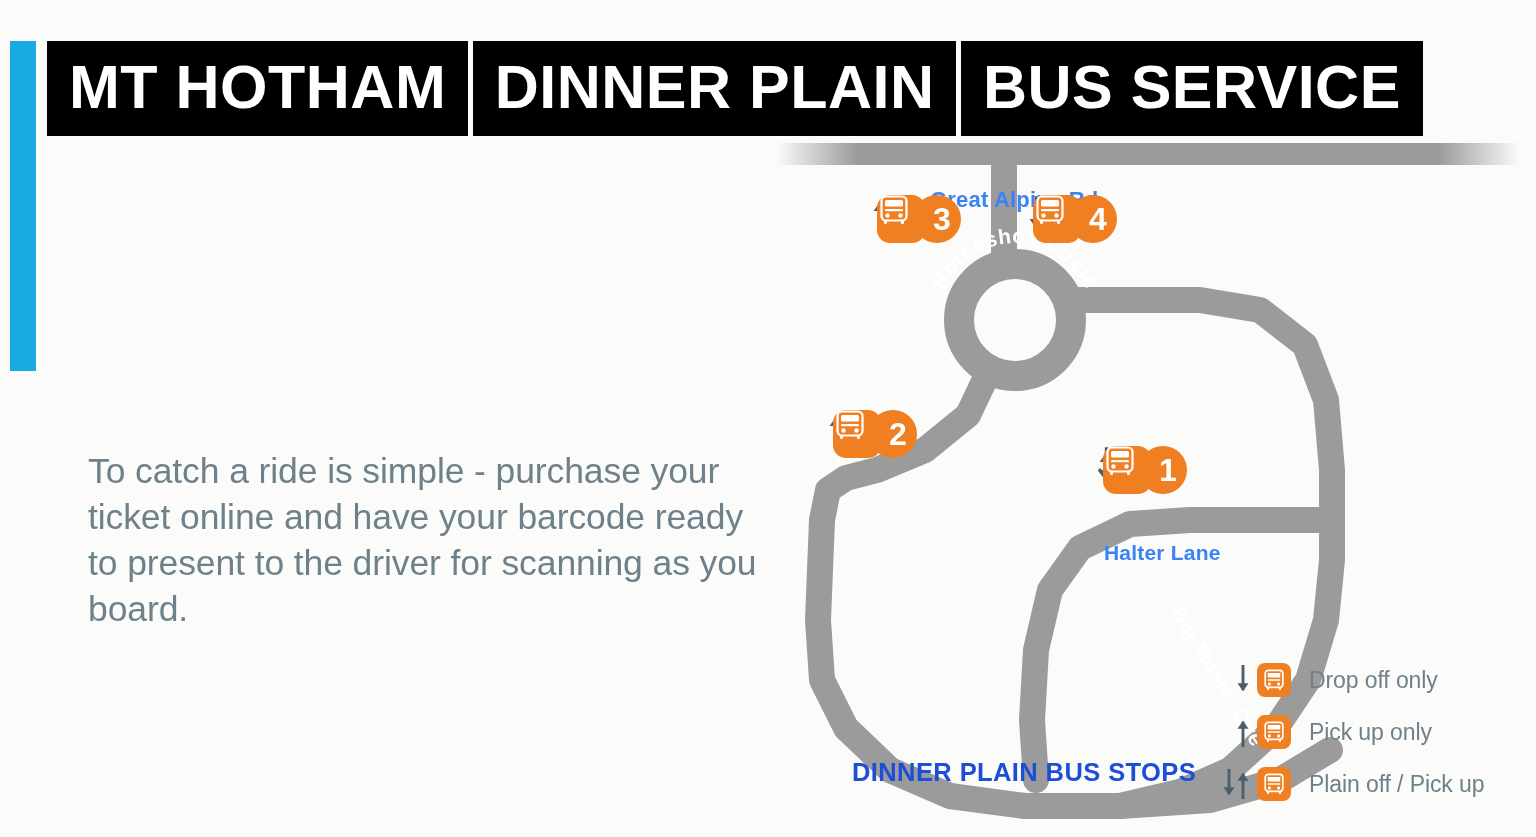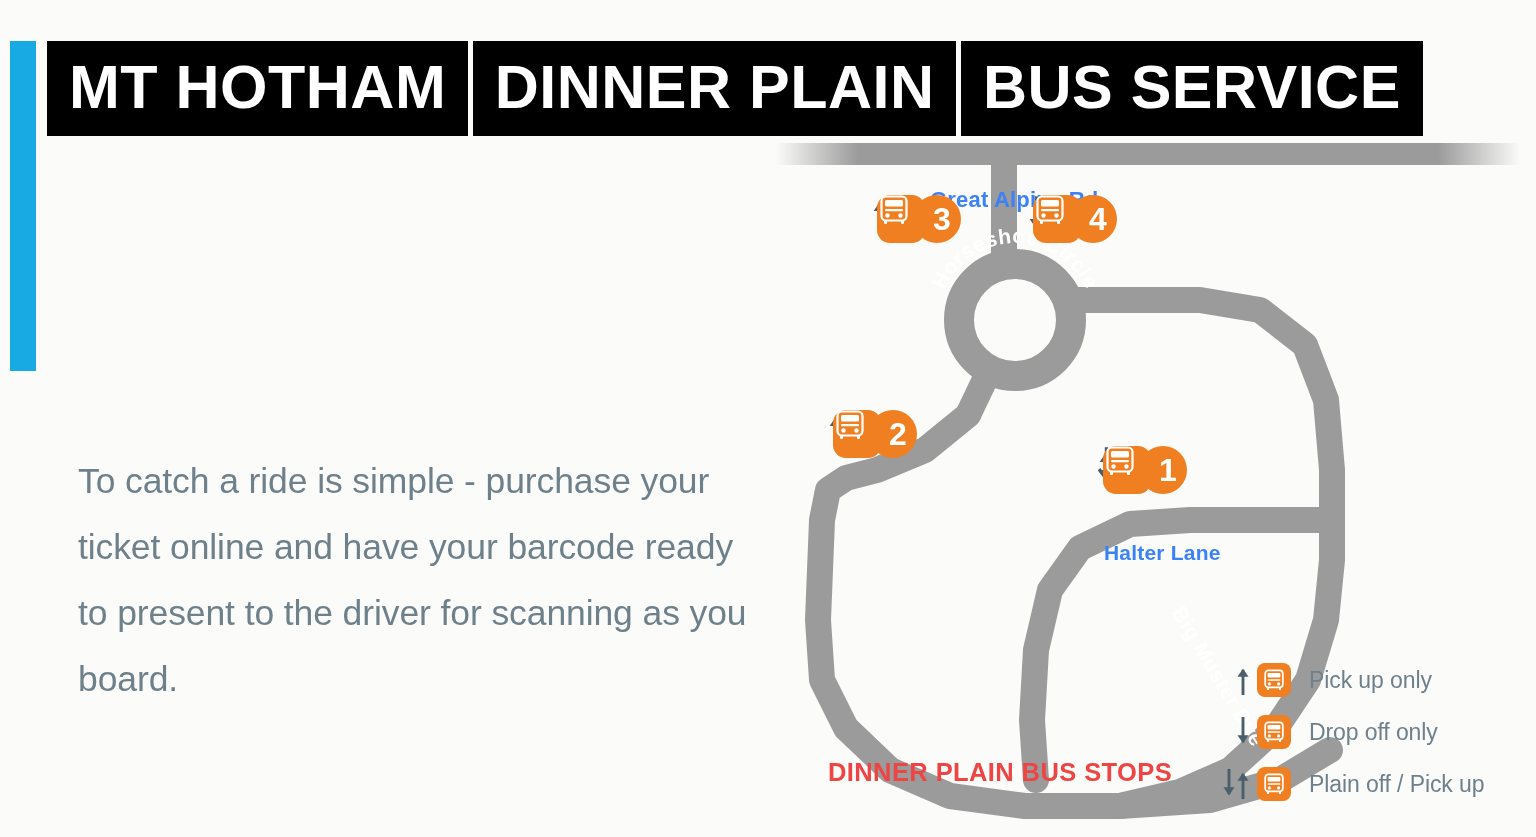--- a/index.html
+++ b/index.html
@@ -25,24 +25,24 @@
     letter-spacing:0.5px;
     padding:16px 22px 18px 22px;
     display:inline-block;
     white-space:nowrap;
     margin-bottom:10px;
   }
   .title-bar:last-child{margin-bottom:16px;}
 
   
   .lead{
-    position:absolute;left:78px;top:448px;width:690px;
+    position:absolute;left:88px;top:448px;width:690px;
     color:#6e818b;
     font-size:35.5px;
-    line-height:66px;
+    line-height:46px;
     letter-spacing:-0.1px;
   }
   .note{
     position:absolute;left:78px;top:650px;width:690px;
     color:#6e818b;
     font-size:25.5px;
     line-height:36px;
     letter-spacing:-0.1px;
   }
 
@@ -54,22 +54,22 @@
     position:absolute;
     color:#3b82f6;font-weight:bold;
     white-space:nowrap;
     pointer-events:none;
     margin-top:45px;
   }
   #lbl-great-alpine{left:170px;top:142px;font-size:22px;letter-spacing:0.2px;}
   #lbl-halter{left:344px;top:496px;font-size:21px;letter-spacing:0.2px;}
 
   .caption{
-    position:absolute;left:68px;top:758px;
-    color:#ef4444;font-weight:bold;font-size:25.5px;letter-spacing:0.4px;
+    position:absolute;left:92px;top:758px;
+    color:#1d4ed8;font-weight:bold;font-size:25.5px;letter-spacing:0.4px;
     white-space:nowrap;
   }
 
   
   .marker{position:absolute;display:flex;align-items:center;}
   .marker .arrows{
     display:flex;align-items:center;margin-right:5px;color:#4a5f6b;
   }
   .arrow{width:17px;height:40px;display:block;}
   .badge{
@@ -267,57 +267,57 @@
     </div>
 
     <div class="caption">DINNER PLAIN BUS STOPS</div>
   </div>
 
   <div class="legend">
 
     <div class="legend-row">
       <span class="legend-arrows">
         <svg class="arrow" viewBox="0 0 17 40" aria-hidden="true">
-          <path d="M8.5 9 V37" fill="none" stroke="#4a5f6b" stroke-width="3.6" stroke-linecap="square"></path>
-          <path d="M1.6 16 L8.5 6 L15.4 16 Z" fill="#4a5f6b"></path>
+          <path d="M8.5 3 V31" fill="none" stroke="#4a5f6b" stroke-width="3.6" stroke-linecap="square"></path>
+          <path d="M1.6 24 L8.5 34 L15.4 24 Z" fill="#4a5f6b"></path>
         </svg>
       </span>
       <span class="legend-tile">
         <svg width="24" height="22" viewBox="0 0 34 30" aria-hidden="true">
           <rect x="4.5" y="1.5" width="25" height="24" rx="4.5" fill="none" stroke="#fff" stroke-width="2.4"></rect>
           <rect x="8" y="5" width="18" height="6.5" rx="1.6" fill="#fff"></rect>
           <rect x="8" y="14" width="18" height="2.2" rx="1" fill="#fff"></rect>
           <circle cx="10.5" cy="20.5" r="2.2" fill="#fff"></circle>
           <circle cx="23.5" cy="20.5" r="2.2" fill="#fff"></circle>
           <rect x="7" y="25" width="3" height="4" rx="1.2" fill="#fff"></rect>
           <rect x="24" y="25" width="3" height="4" rx="1.2" fill="#fff"></rect>
         </svg>
       </span>
-      <span class="legend-label">Pick up only</span>
+      <span class="legend-label">Drop off only</span>
     </div>
 
     <div class="legend-row">
       <span class="legend-arrows">
         <svg class="arrow" viewBox="0 0 17 40" aria-hidden="true">
-          <path d="M8.5 3 V31" fill="none" stroke="#4a5f6b" stroke-width="3.6" stroke-linecap="square"></path>
-          <path d="M1.6 24 L8.5 34 L15.4 24 Z" fill="#4a5f6b"></path>
+          <path d="M8.5 9 V37" fill="none" stroke="#4a5f6b" stroke-width="3.6" stroke-linecap="square"></path>
+          <path d="M1.6 16 L8.5 6 L15.4 16 Z" fill="#4a5f6b"></path>
         </svg>
       </span>
       <span class="legend-tile">
         <svg width="24" height="22" viewBox="0 0 34 30" aria-hidden="true">
           <rect x="4.5" y="1.5" width="25" height="24" rx="4.5" fill="none" stroke="#fff" stroke-width="2.4"></rect>
           <rect x="8" y="5" width="18" height="6.5" rx="1.6" fill="#fff"></rect>
           <rect x="8" y="14" width="18" height="2.2" rx="1" fill="#fff"></rect>
           <circle cx="10.5" cy="20.5" r="2.2" fill="#fff"></circle>
           <circle cx="23.5" cy="20.5" r="2.2" fill="#fff"></circle>
           <rect x="7" y="25" width="3" height="4" rx="1.2" fill="#fff"></rect>
           <rect x="24" y="25" width="3" height="4" rx="1.2" fill="#fff"></rect>
         </svg>
       </span>
-      <span class="legend-label">Drop off only</span>
+      <span class="legend-label">Pick up only</span>
     </div>
 
     <div class="legend-row">
       <span class="legend-arrows">
         <svg class="arrow" viewBox="0 0 17 40" aria-hidden="true">
           <path d="M8.5 3 V31" fill="none" stroke="#4a5f6b" stroke-width="3.6" stroke-linecap="square"></path>
           <path d="M1.6 24 L8.5 34 L15.4 24 Z" fill="#4a5f6b"></path>
         </svg>
         <svg class="arrow" viewBox="0 0 17 40" aria-hidden="true">
           <path d="M8.5 9 V37" fill="none" stroke="#4a5f6b" stroke-width="3.6" stroke-linecap="square"></path>

